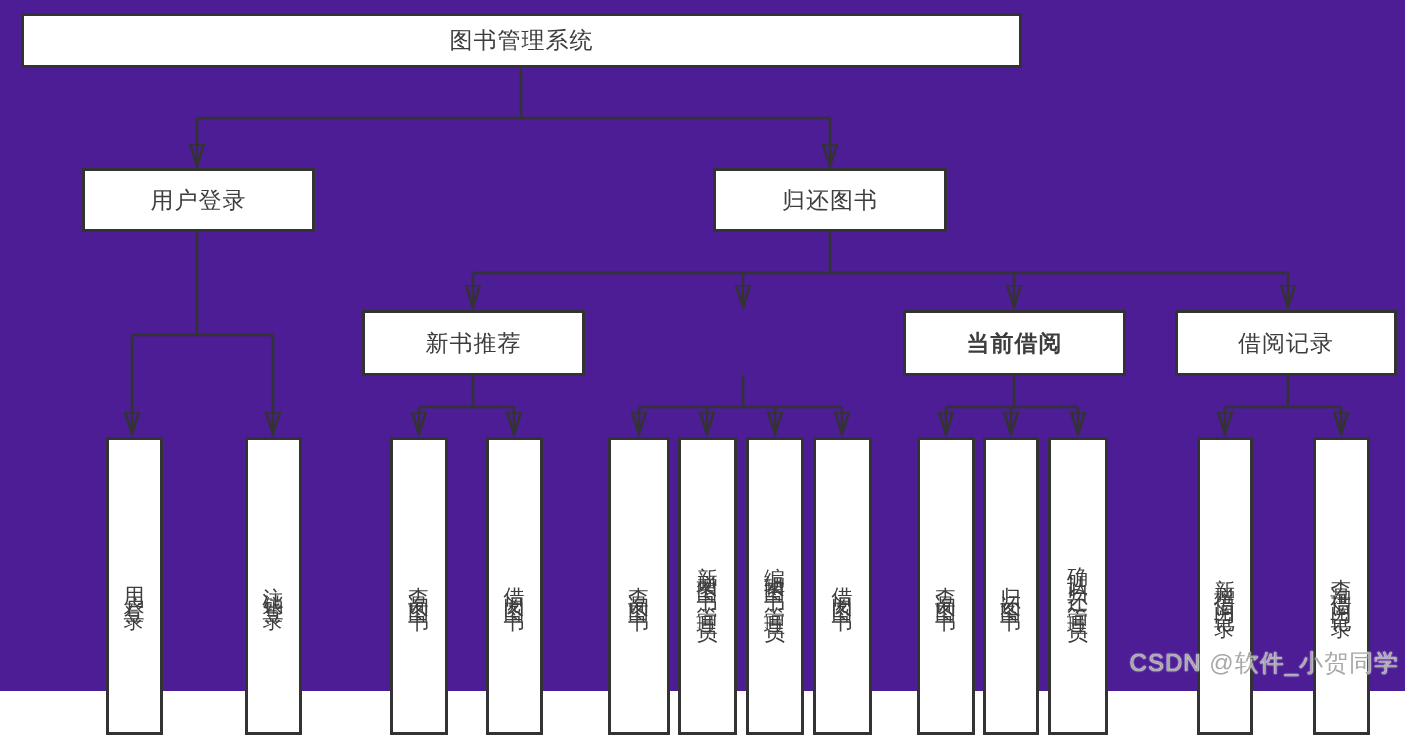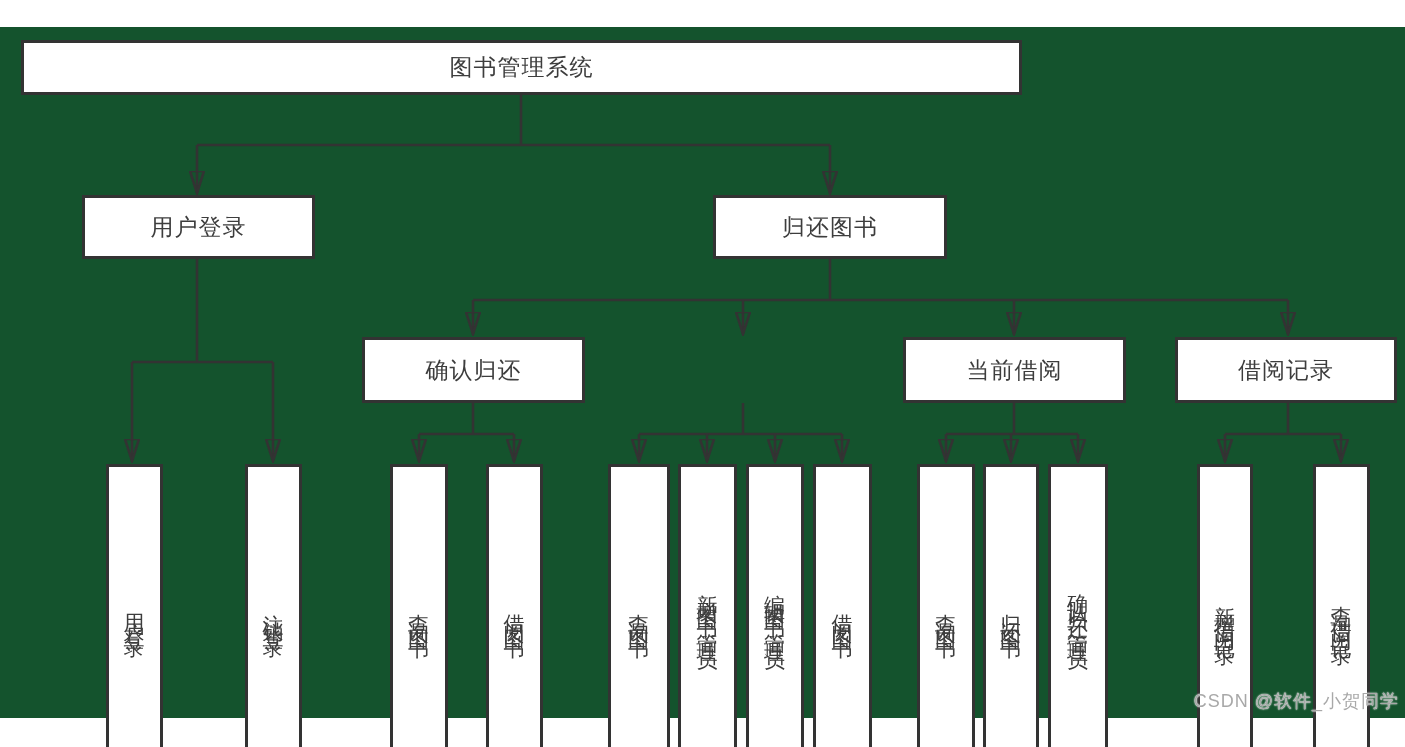--- a/index.html
+++ b/index.html
@@ -8,22 +8,21 @@
     background: #ffffff;
     width: 1405px;
     height: 747px;
     overflow: hidden;
     font-family: "Liberation Sans", "DejaVu Sans", sans-serif;
   }
   .diagram {
     position: relative;
     width: 1405px;
     height: 691px;
-    background: #14532d;
-    margin-top: 27px;
+    background: #4c1d95;
   }
   .connectors {
     position: absolute;
     left: 0; top: 0;
     width: 1405px;
     height: 747px;
     pointer-events: none;
   }
   .connectors path { stroke: #333333; stroke-width: 2.6; fill: none; }
   .connectors path.arrow { marker-end: url(#arw); }
@@ -46,22 +45,22 @@
     writing-mode: vertical-rl;
     text-orientation: mixed;
     font-size: 21px;
     letter-spacing: 8px;
     line-height: 1;
     color: #3d3d3d;
   }
   .watermark {
     position: absolute;
     right: 6px;
-    bottom: 5px;
-    font-size: 18px;
+    bottom: 12px;
+    font-size: 24px;
     color: #a8a8a8;
     text-shadow: 0 0 2px #ffffff, 0 0 1px #ffffff;
     letter-spacing: 1px;
     white-space: nowrap;
     z-index: 5;
   }
 </style>
 </head>
 <body>
 
@@ -93,22 +92,22 @@
     <path class="arrow" d="M1078,407 V434"></path>
     <path class="arrow" d="M1225,407 V434"></path>
     <path class="arrow" d="M1341,407 V434"></path>
   </svg>
 
   <div class="node hnode" style="left:21px; top:13px; width:1001px; height:55px;">图书管理系统</div>
 
   <div class="node hnode" style="left:82px; top:168px; width:233px; height:64px;">用户登录</div>
   <div class="node hnode" style="left:713px; top:168px; width:234px; height:64px;">归还图书</div>
 
-  <div class="node hnode" style="left:362px; top:310px; width:223px; height:66px;">确认归还</div>
-  <div class="node hnode" style="left:903px; top:310px; width:223px; height:66px;">当前借阅</div>
+  <div class="node hnode" style="left:362px; top:310px; width:223px; height:66px;">新书推荐</div>
+  <div class="node hnode" style="left:903px; top:310px; width:223px; height:66px;font-weight:bold;">当前借阅</div>
   <div class="node hnode" style="left:1175px; top:310px; width:222px; height:66px;">借阅记录</div>
 
   <div class="node vnode" style="left:106px; top:437px; width:57px; height:298px;">
     <span>用户登录</span>
   </div>
   <div class="node vnode" style="left:245px; top:437px; width:57px; height:298px;">
     <span>注销登录</span>
   </div>
 
   <div class="node vnode" style="left:390px; top:437px; width:58px; height:298px;">

